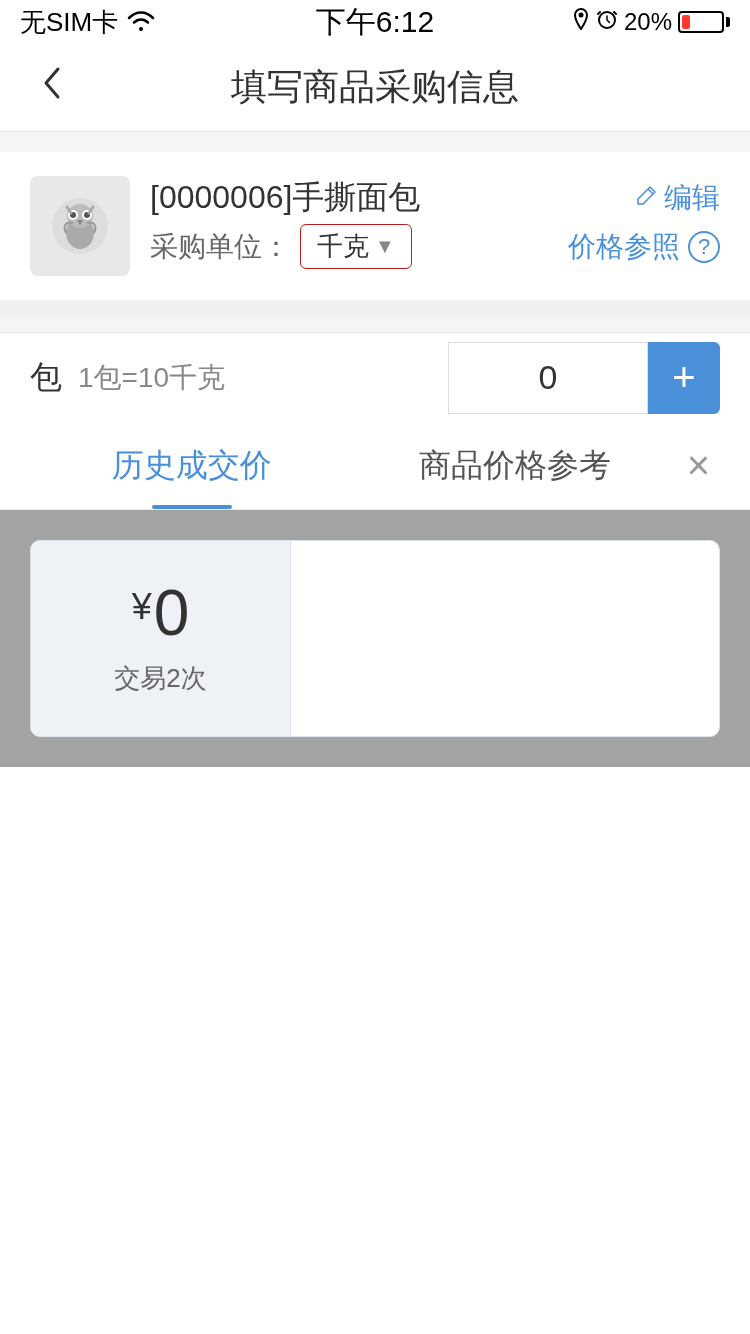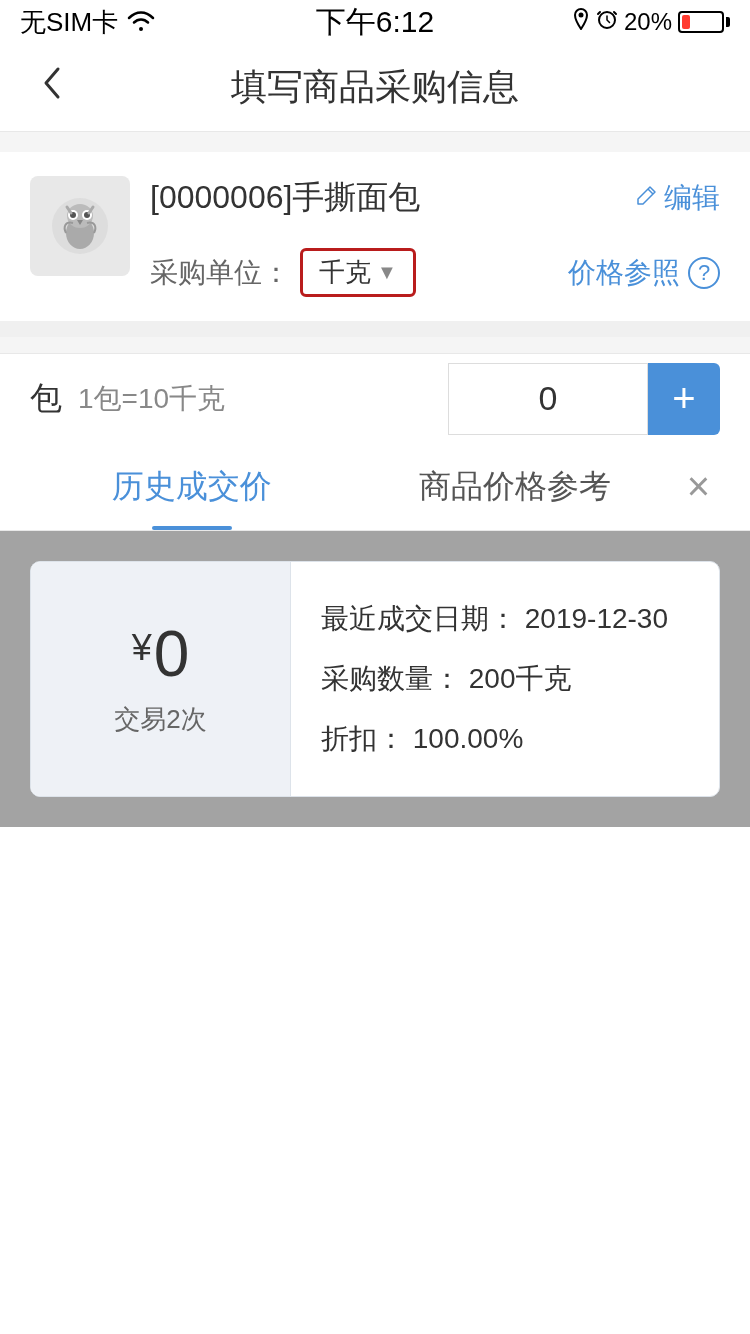--- a/index.html
+++ b/index.html
@@ -118,21 +118,21 @@
       justify-content: center;
       flex-shrink: 0;
     }
     .product-info {
       flex: 1;
     }
     .product-top-row {
       display: flex;
       align-items: center;
       justify-content: space-between;
-      margin-bottom: 28px;
+      margin-bottom: 4px;
     }
     .product-name {
       font-size: 32px;
       color: #333;
       font-weight: 500;
     }
     .edit-btn {
       display: flex;
       align-items: center;
       gap: 6px;
@@ -149,21 +149,21 @@
       justify-content: space-between;
     }
     .purchase-unit-label {
       font-size: 28px;
       color: #666;
       display: flex;
       align-items: center;
       gap: 10px;
     }
     .unit-select {
-      border: 3px solid #b91c1c;
+      border: 1px solid #b91c1c;
       border-radius: 6px;
       padding: 4px 16px;
       font-size: 26px;
       color: #333;
       background: #fff;
       display: inline-flex;
       align-items: center;
       gap: 6px;
     }
     .price-ref {
@@ -497,31 +497,17 @@
 
   <div class="price-card-container">
     <div class="price-card">
       <div class="price-card-left">
         <div class="price-amount">
           <span class="price-yen">¥</span>
           <span class="price-zero">0</span>
         </div>
         <div class="price-trade-count">交易2次</div>
       </div>
-      <div class="price-card-right">
-        <div class="price-detail-row">
-          <span>最近成交日期：</span>
-          <span>2019-12-30</span>
-        </div>
-        <div class="price-detail-row">
-          <span>采购数量：</span>
-          <span>200千克</span>
-        </div>
-        <div class="price-detail-row">
-          <span>折扣：</span>
-          <span>100.00%</span>
-        </div>
-      </div>
     </div>
   </div>
 </div>
 
 <div class="bottom-white"></div>
 
 </body></html>

